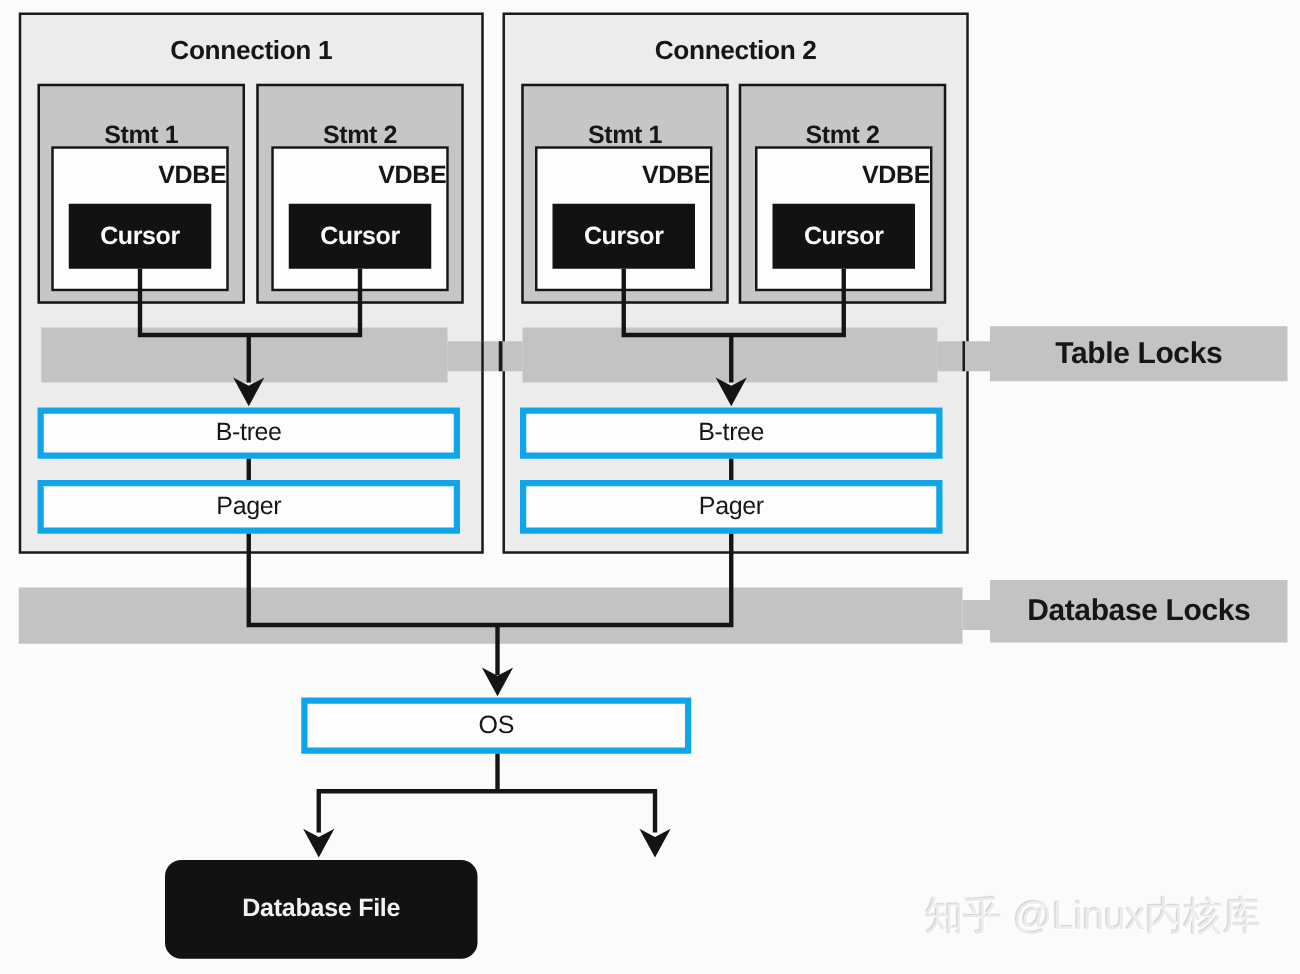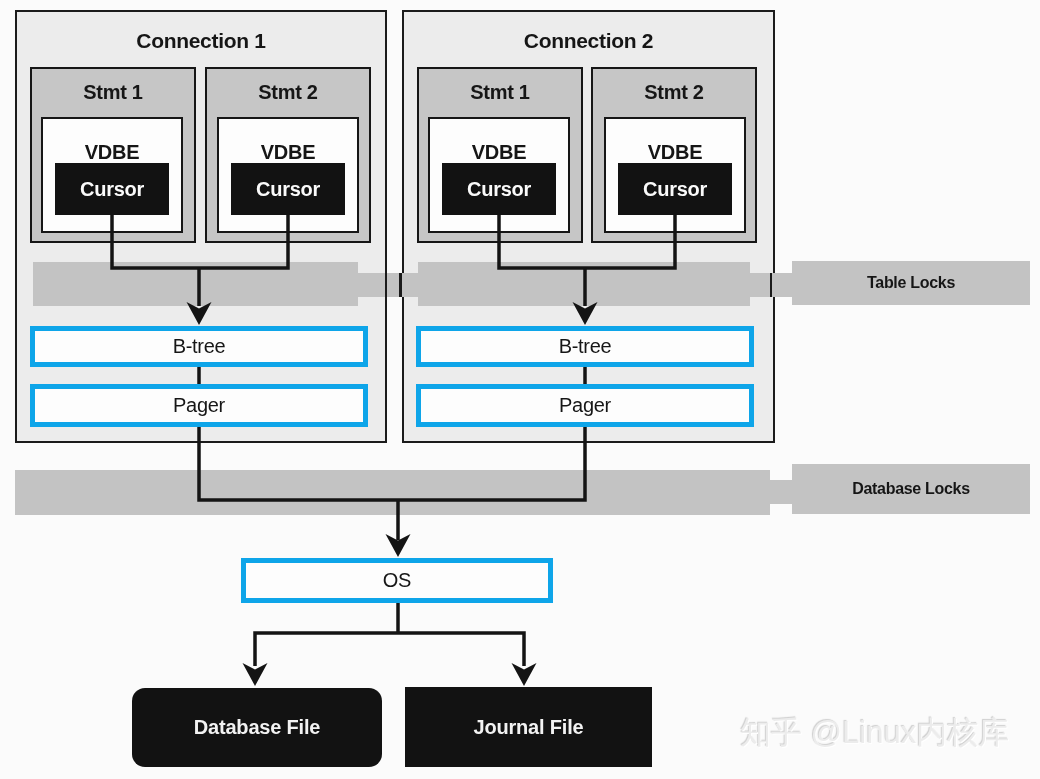--- a/index.html
+++ b/index.html
@@ -6,30 +6,30 @@
   .stage{
     position:relative;width:1040px;height:779px;background:#fbfbfb;
     font-family:"Liberation Sans","DejaVu Sans",sans-serif;
     overflow:hidden;color:#161616;
   }
   .abs{position:absolute;box-sizing:border-box;}
   .conn{background:#ececec;border:2.5px solid #1b1b1b;}
   .conn-title{position:absolute;left:0;right:0;top:17px;text-align:center;
     font-weight:bold;font-size:21px;letter-spacing:-0.3px;}
   .stmt{background:#c6c6c6;border:2.5px solid #161616;}
-  .stmt-title{position:absolute;left:0;right:0;top:12px;text-align:center;
+  .stmt-title{position:absolute;left:0;right:0;top:28px;text-align:center;
     font-weight:bold;font-size:20px;letter-spacing:-0.3px;}
   .vdbe{background:#fdfdfd;border:2px solid #161616;}
-  .vdbe-title{position:absolute;left:0;right:0;top:10px;text-align:center;
-    font-weight:bold;font-size:20px;letter-spacing:-0.3px;margin-top:12px;}
+  .vdbe-title{position:absolute;left:0;right:0;top:10px;text-align:right;
+    font-weight:bold;font-size:20px;letter-spacing:-0.3px;}
   .cursor{background:#121212;color:#fafafa;display:flex;align-items:center;
     justify-content:center;font-weight:bold;font-size:20px;letter-spacing:-0.3px;}
   .band{background:#c3c3c3;}
   .band-label{display:flex;align-items:center;justify-content:center;
-    font-weight:bold;font-size:16px;letter-spacing:-0.3px;}
+    font-weight:bold;font-size:24px;letter-spacing:-0.3px;}
   .border-restore{background:#1b1b1b;}
   .wbox{background:#fdfdfd;border:5px solid #0ea5e9;display:flex;align-items:center;
     justify-content:center;font-weight:normal;font-size:20px;letter-spacing:-0.3px;}
   .fbox{background:#121212;color:#f2f2f2;display:flex;align-items:center;
     justify-content:center;font-weight:bold;font-size:20px;letter-spacing:-0.2px;}
   .watermark{
     font-size:31px;color:#ececec;white-space:nowrap;
     text-shadow:1px 1px 0 #ffffff,-1px -1px 1px #cfcfcf;
   }
 </style>
@@ -91,21 +91,20 @@
   <div class="abs wbox" style="left:416px;top:326px;width:338px;height:41px;">B-tree</div>
   <div class="abs wbox" style="left:416px;top:384px;width:338px;height:43px;">Pager</div>
 
   <div class="abs band" style="left:15px;top:470px;width:755px;height:45px;"></div>
   <div class="abs band" style="left:770px;top:480px;width:22px;height:24px;"></div>
   <div class="abs band band-label" style="left:792px;top:464px;width:238px;height:50px;text-align:right;">Database Locks</div>
 
   <div class="abs wbox" style="left:241px;top:558px;width:312px;height:45px;">OS</div>
 
   <div class="abs fbox" style="left:132px;top:688px;width:250px;height:79px;border-radius:13px;">Database File</div>
-  <div class="abs fbox" style="left:405px;top:687px;width:247px;height:80px;">Journal File</div>
 
   <svg class="abs" style="left:0;top:0;z-index:6;" width="1040" height="779" viewBox="0 0 1040 779">
     <g fill="none" stroke="#141414" stroke-width="3.5">
       <path d="M112 215 V268 H288 V215"></path>
       <path d="M199 268 V306"></path>
       <path d="M499 215 V268 H675 V215"></path>
       <path d="M585 268 V306"></path>
       <path d="M199 367 V384"></path>
       <path d="M585 367 V384"></path>
       <path d="M199 427 V500 H585 V427"></path>

